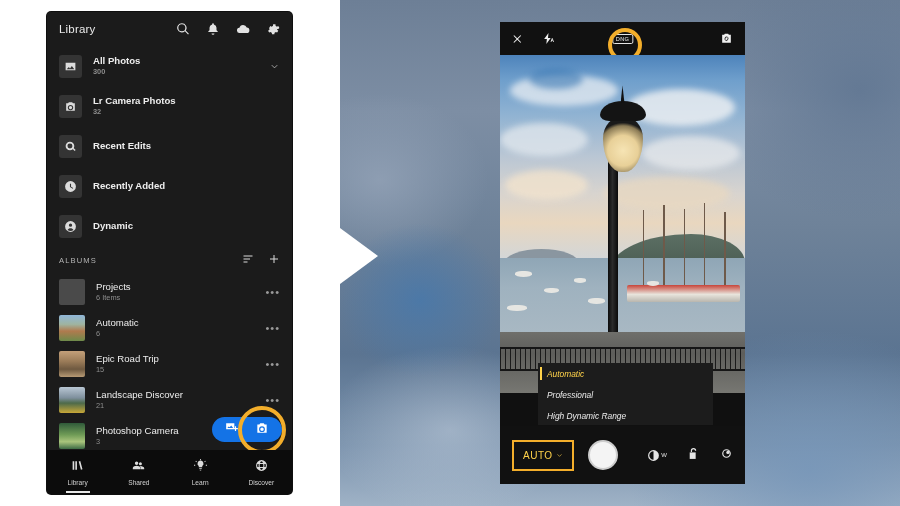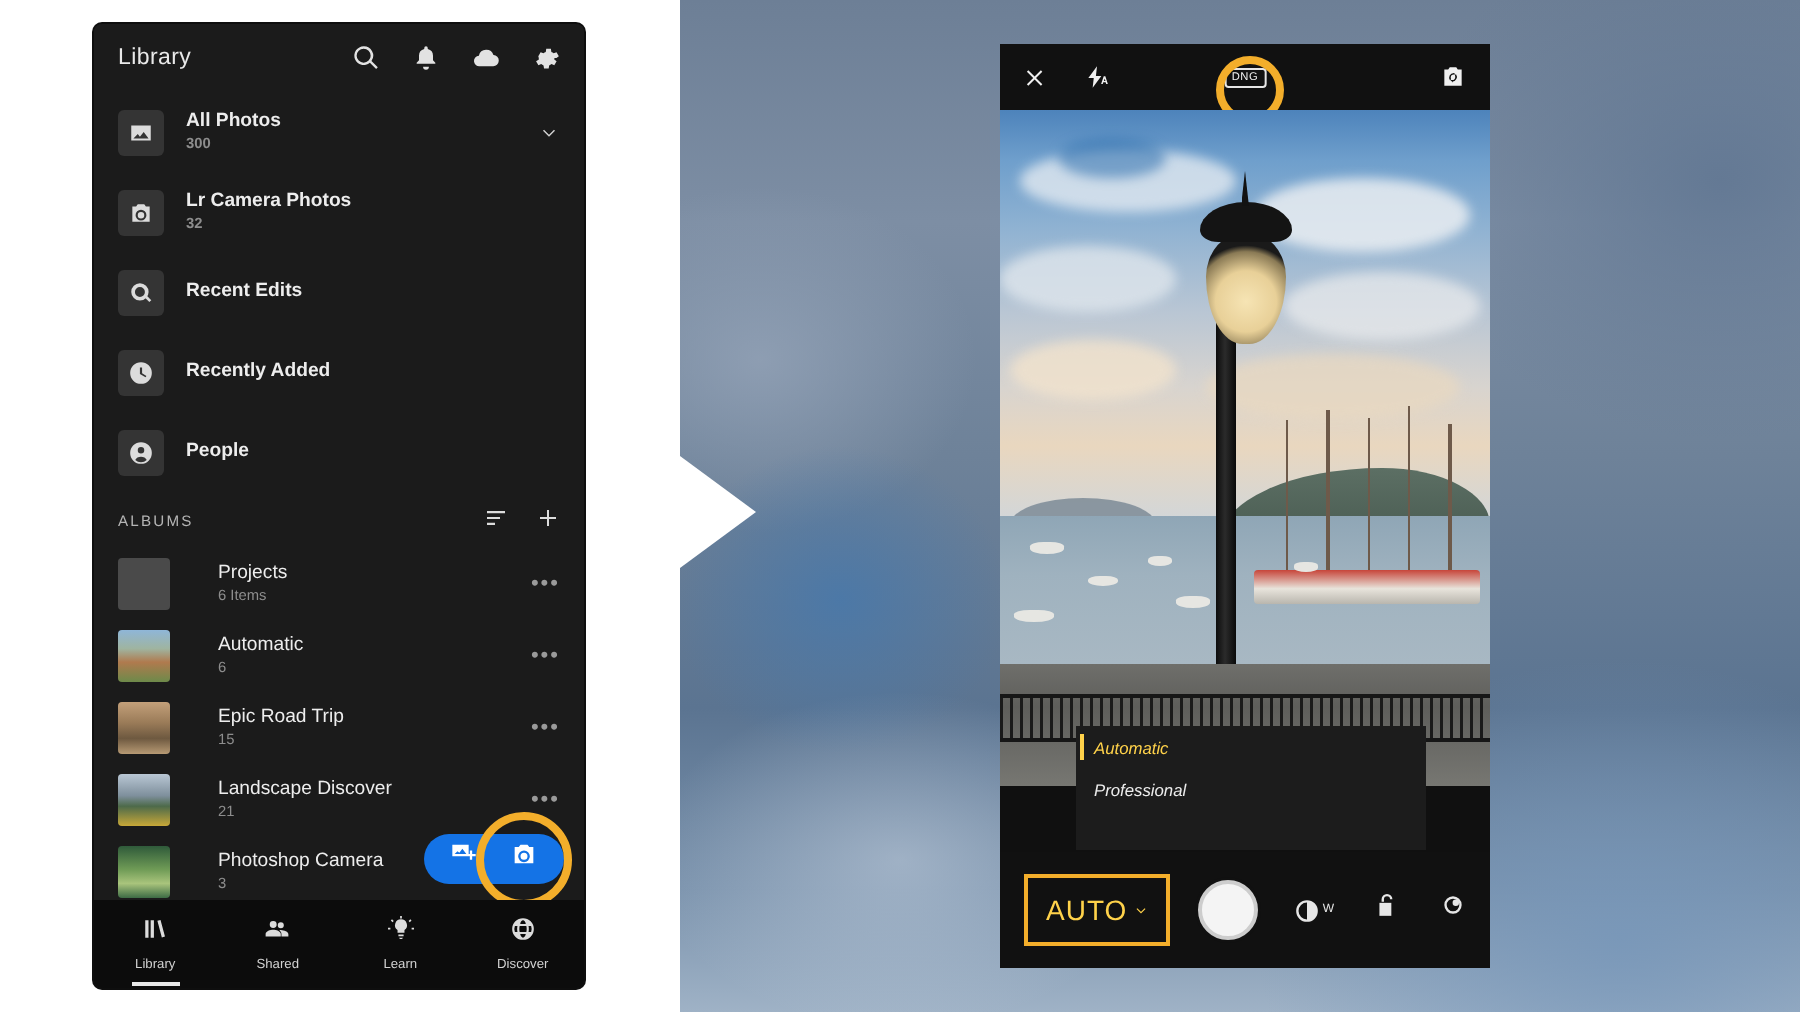--- a/index.html
+++ b/index.html
@@ -63,21 +63,21 @@
   .row-sub { color: #8d8d8d; font-size: 7.4px; line-height: 10px; }
   .chev-down { margin-left: auto; width: 11px; height: 11px; fill: none; stroke: #cfcfcf; stroke-width: 1.6; }
 
   .albums-head {
     display: flex; align-items: center; height: 28px; padding: 0 12px;
     color: #b4b4b4; font-size: 7.6px; letter-spacing: 1.1px;
   }
   .albums-actions { margin-left: auto; display: flex; align-items: center; gap: 14px; }
   .albums-actions svg { width: 12px; height: 12px; fill: #dcdcdc; }
 
-  .album-row { display: flex; align-items: center; height: 36px; padding: 0 12px; gap: 24px; }
+  .album-row { display: flex; align-items: center; height: 36px; padding: 0 12px; gap: 11px; }
   .thumb { width: 26px; height: 26px; border-radius: 2px; flex: 0 0 auto; overflow: hidden; }
   .th-projects { background: #4a4a4a; }
   .th-adventures { background: linear-gradient(180deg,#8fb6d8 0%,#9fb4a0 36%,#b07a4e 62%,#6d8a4a 100%); }
   .th-epic { background: linear-gradient(180deg,#c3a07a 0%,#9a7b58 40%,#6e5940 70%,#b79a74 100%); }
   .th-landscape { background: linear-gradient(180deg,#b9c7d4 0%,#7e8f9c 42%,#4d6a4a 62%,#c8a838 100%); }
   .th-psc { background: linear-gradient(180deg,#2f5a3a 0%,#6f9b56 45%,#a9c47c 72%,#3d6b45 100%); }
   .dots { margin-left: auto; color: #9a9a9a; font-size: 11px; letter-spacing: 1px; line-height: 8px; }
 
   
   .fab {
@@ -183,21 +183,21 @@
     content: ""; position: absolute; left: 2px; top: 4px; width: 1.6px; height: 13px; background: #ffd24a;
   }
 
   .cam-bottom {
     position: absolute; left: 0; bottom: 0; width: 100%; height: 58px;
     background: #111111; display: flex; align-items: center; padding: 0 12px;
   }
   .auto-box {
     border: 2.5px solid #f3ae2b; padding: 8px 9px; display: flex; align-items: center; gap: 3px;
   }
-  .auto-label { color: #ffd24a; font-size: 14px; letter-spacing: .5px; }
+  .auto-label { color: #ffd24a; font-size: 10px; letter-spacing: .5px; }
   .auto-caret { width: 7px; height: 7px; fill: none; stroke: #ffd24a; stroke-width: 2; }
   .shutter {
     width: 30px; height: 30px; border-radius: 50%; background: #f4f4f4;
     border: 2.2px solid #cdcdcd; box-shadow: 0 0 0 1.5px #111;
     margin-left: 14px; flex: 0 0 auto;
   }
   .cam-tools { margin-left: auto; display: flex; align-items: center; gap: 20px; }
   .cam-tools svg { width: 13px; height: 13px; fill: #e6e6e6; }
   .wb-wrap { display: flex; align-items: center; gap: 1px; }
   .wb-w { color: #e6e6e6; font-size: 6px; }
@@ -291,21 +291,21 @@
         </span>
       </div>
 
       <div class="lib-row">
         <span class="sq-icon">
           <svg viewBox="0 0 24 24">
               <path d="M12 2a10 10 0 100 20 10 10 0 000-20zm0 4.5a3 3 0 110 6 3 3 0 010-6zm0 14a7.8 7.8 0 01-5.3-2.1c.7-1.9 3-3 5.3-3s4.6 1.1 5.3 3A7.8 7.8 0 0112 20.5z"></path>
             </svg>
         </span>
         <span class="row-text">
-          <span class="row-title">People</span>
+          <span class="row-title">Dynamic</span>
         </span>
       </div>
 
     </div>
 
     <div class="albums-head">
       <span>ALBUMS</span>
       <span class="albums-actions">
         <span>
           <svg viewBox="0 0 24 24">
@@ -468,20 +468,21 @@
 
       <div class="vf-ground"></div>
       <div class="vf-fence"></div>
       <div class="vf-fence-top"></div>
       <div class="vf-fence-bot"></div>
     </div>
 
     <div class="cam-menu">
       <div class="cam-menu-item active">Automatic</div>
       <div class="cam-menu-item">Professional</div>
+      <div class="cam-menu-item">High Dynamic Range</div>
     </div>
 
     <div class="cam-bottom">
       <div class="auto-box">
         <span class="auto-label">AUTO</span>
         <svg class="auto-caret" viewBox="0 0 24 24">
             <path d="M5 8l7 7 7-7"></path>
           </svg>
       </div>
       <div class="shutter"></div>

